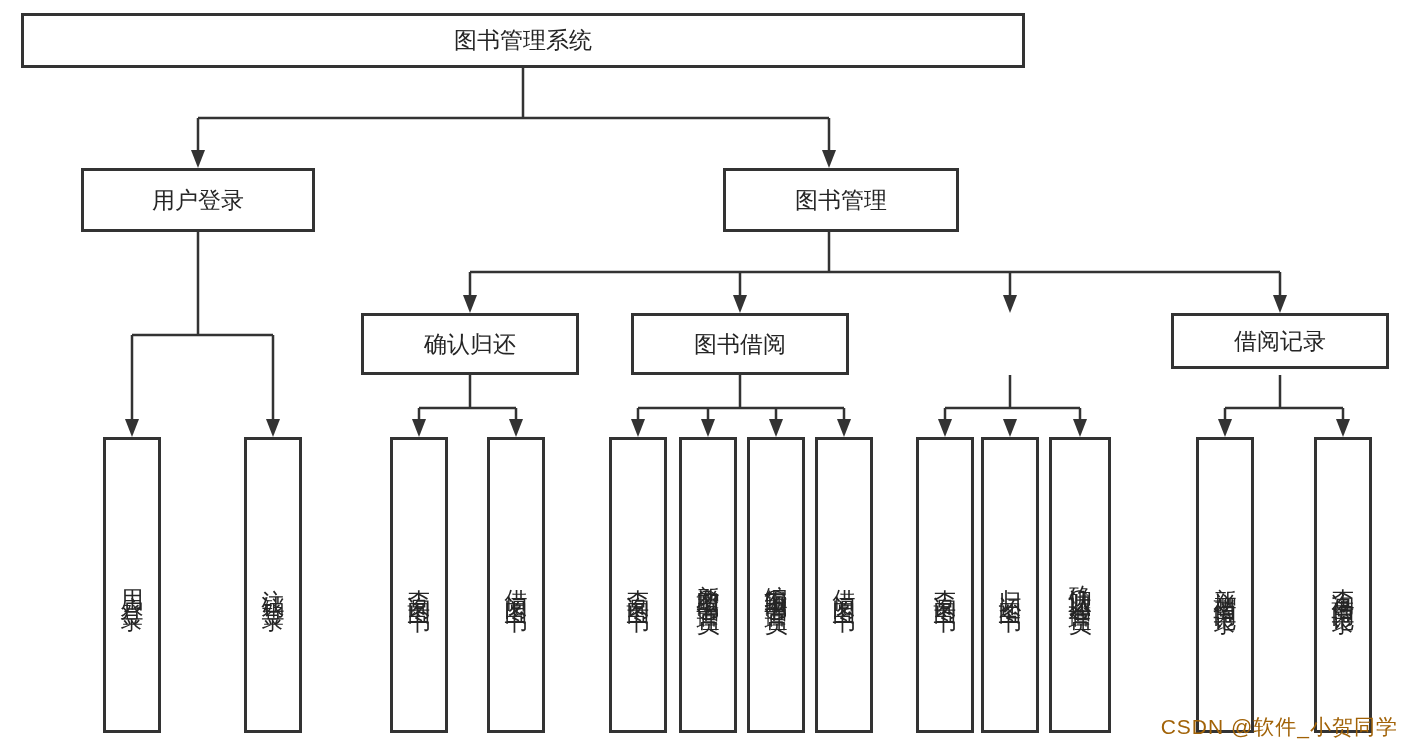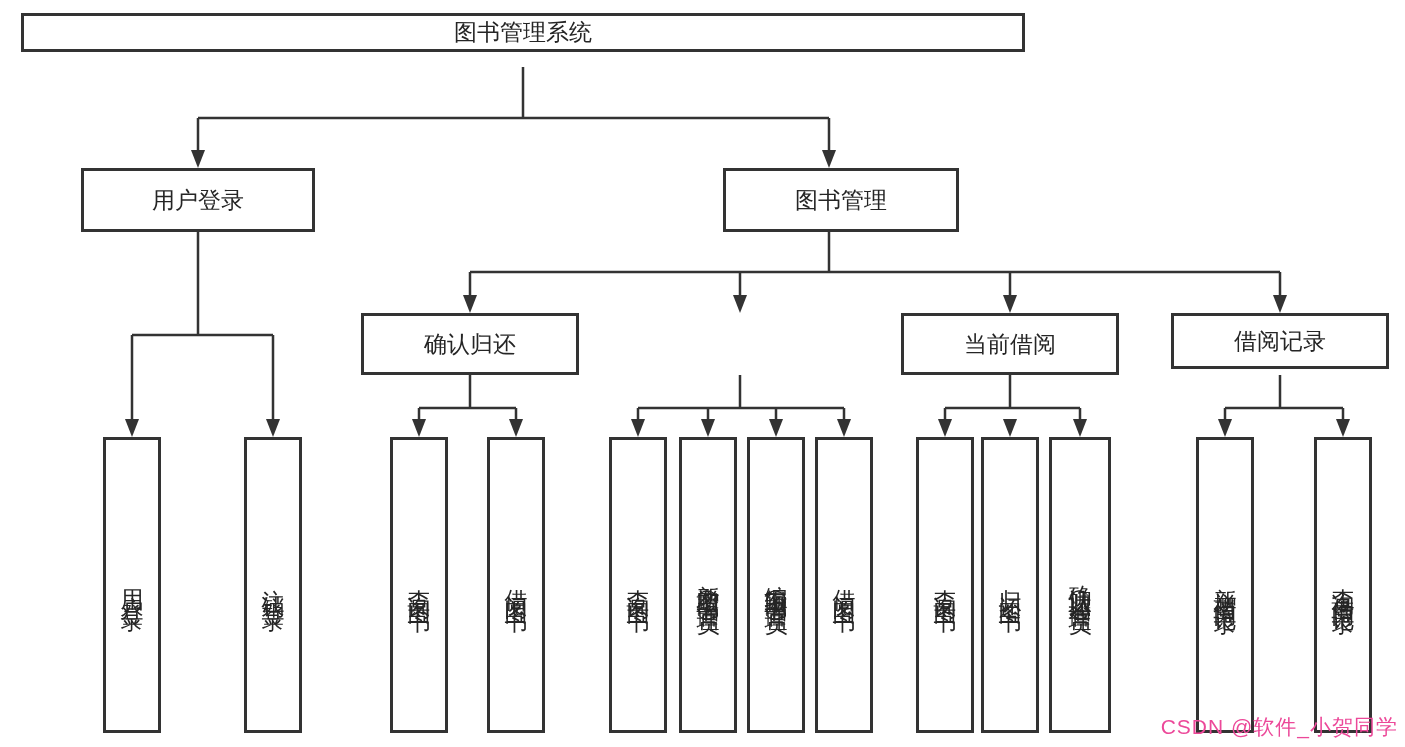--- a/index.html
+++ b/index.html
@@ -39,21 +39,21 @@
     writing-mode: vertical-rl;
     text-orientation: mixed;
     letter-spacing: 7px;
     font-size: 23px;
   }
   #watermark {
     position: absolute;
     right: 7px;
     bottom: 6px;
     font-size: 21px;
-    color: #ec4899;
+    color: #a16207;
     letter-spacing: 1px;
     z-index: 10;
     white-space: nowrap;
   }
 </style>
 </head>
 <body>
 
 <div id="canvas">
 
@@ -97,27 +97,27 @@
 
       <polygon points="938,419 952,419 945,437"></polygon>
       <polygon points="1003,419 1017,419 1010,437"></polygon>
       <polygon points="1073,419 1087,419 1080,437"></polygon>
 
       <polygon points="1218,419 1232,419 1225,437"></polygon>
       <polygon points="1336,419 1350,419 1343,437"></polygon>
     </g>
   </svg>
 
-  <div class="node" style="left:21px; top:13px; width:1004px; height:39px;">图书管理系统</div>
+  <div class="node" style="left:21px; top:13px; width:1004px; height:55px;">图书管理系统</div>
 
   <div class="node" style="left:81px; top:168px; width:234px; height:64px;">用户登录</div>
   <div class="node" style="left:723px; top:168px; width:236px; height:64px;">图书管理</div>
 
   <div class="node" style="left:361px; top:313px; width:218px; height:62px;">确认归还</div>
-  <div class="node" style="left:901px; top:313px; width:218px; height:62px;">当前借阅</div>
+  <div class="node" style="left:631px; top:313px; width:218px; height:62px;">图书借阅</div>
   <div class="node" style="left:1171px; top:313px; width:218px; height:56px;">借阅记录</div>
 
   <div class="node vnode" style="left:103px; top:437px; width:58px; height:296px;">用户登录</div>
   <div class="node vnode" style="left:244px; top:437px; width:58px; height:296px;">注销登录</div>
 
   <div class="node vnode" style="left:390px; top:437px; width:58px; height:296px;">查询图书</div>
   <div class="node vnode" style="left:487px; top:437px; width:58px; height:296px;">借阅图书</div>
 
   <div class="node vnode" style="left:609px; top:437px; width:58px; height:296px;">查询图书</div>
   <div class="node vnode" style="left:679px; top:437px; width:58px; height:296px; letter-spacing:4px;">新增图书（管理员）</div>

